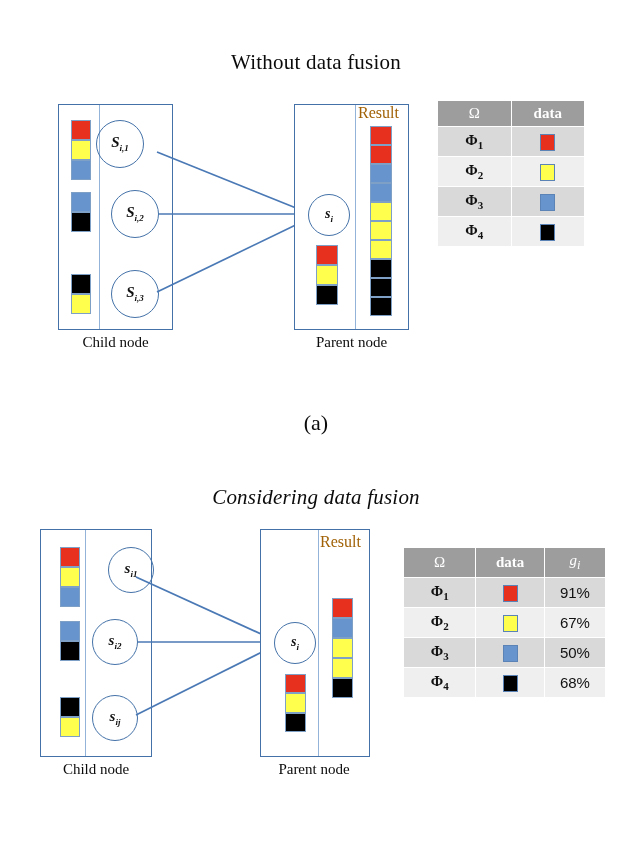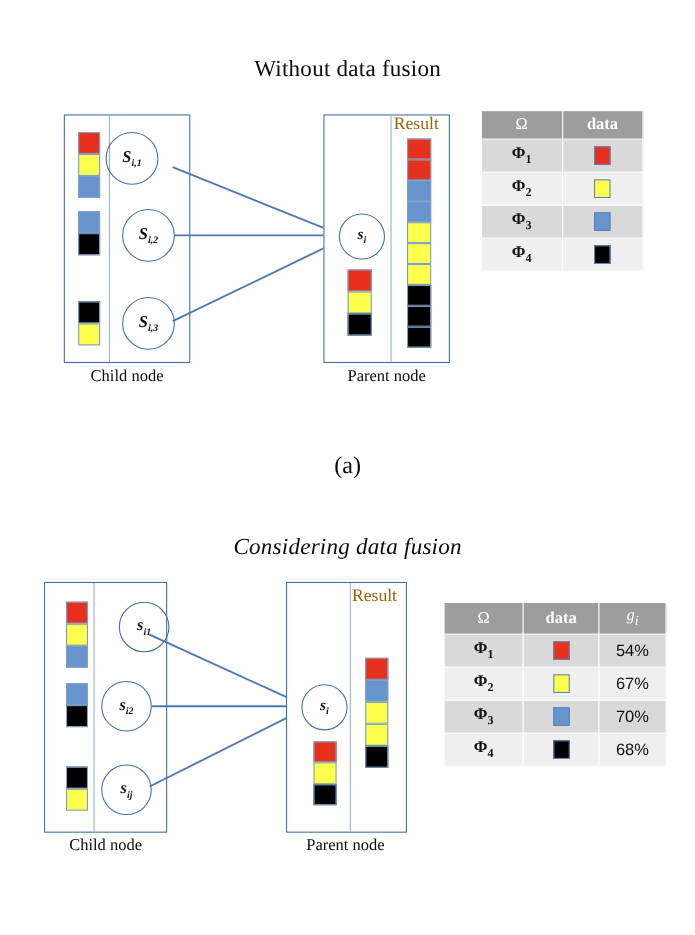--- a/index.html
+++ b/index.html
@@ -380,31 +380,31 @@
       <tr>
         <th class="omega-head" style="width:36%">Ω</th>
         <th style="width:34%">data</th>
         <th class="g-head" style="width:30%"><span>g</span><sub>i</sub></th>
       </tr>
     </thead>
     <tbody>
       <tr class="odd">
         <td class="phi"><span>Φ</span><sub>1</sub></td>
         <td><span class="swatch" style="background:#e8301e;"></span></td>
-        <td class="pct">54%</td>
+        <td class="pct">91%</td>
       </tr>
       <tr class="even">
         <td class="phi"><span>Φ</span><sub>2</sub></td>
         <td><span class="swatch" style="background:#ffff4d;"></span></td>
         <td class="pct">67%</td>
       </tr>
       <tr class="odd">
         <td class="phi"><span>Φ</span><sub>3</sub></td>
         <td><span class="swatch" style="background:#6894ce;"></span></td>
-        <td class="pct">70%</td>
+        <td class="pct">50%</td>
       </tr>
       <tr class="even">
         <td class="phi"><span>Φ</span><sub>4</sub></td>
         <td><span class="swatch" style="background:#000000;"></span></td>
         <td class="pct">68%</td>
       </tr>
     </tbody>
   </table>
 
   <div class="panel-caption" style="top:382px;">(b)</div>

